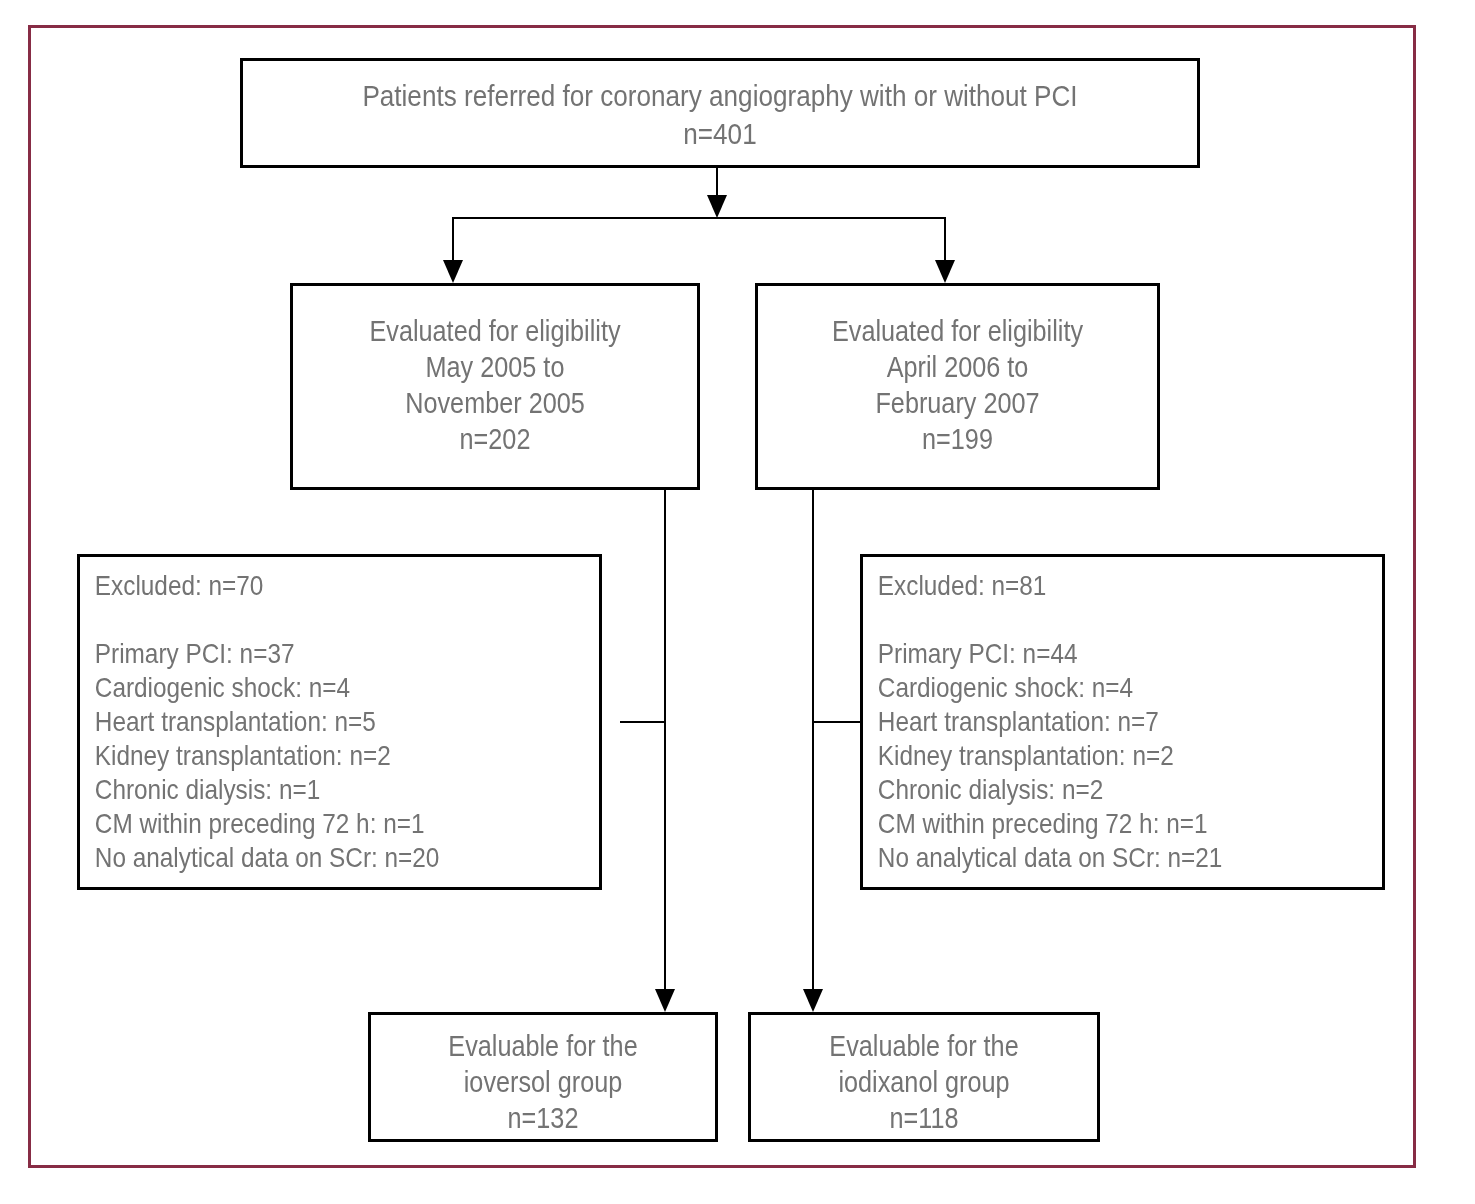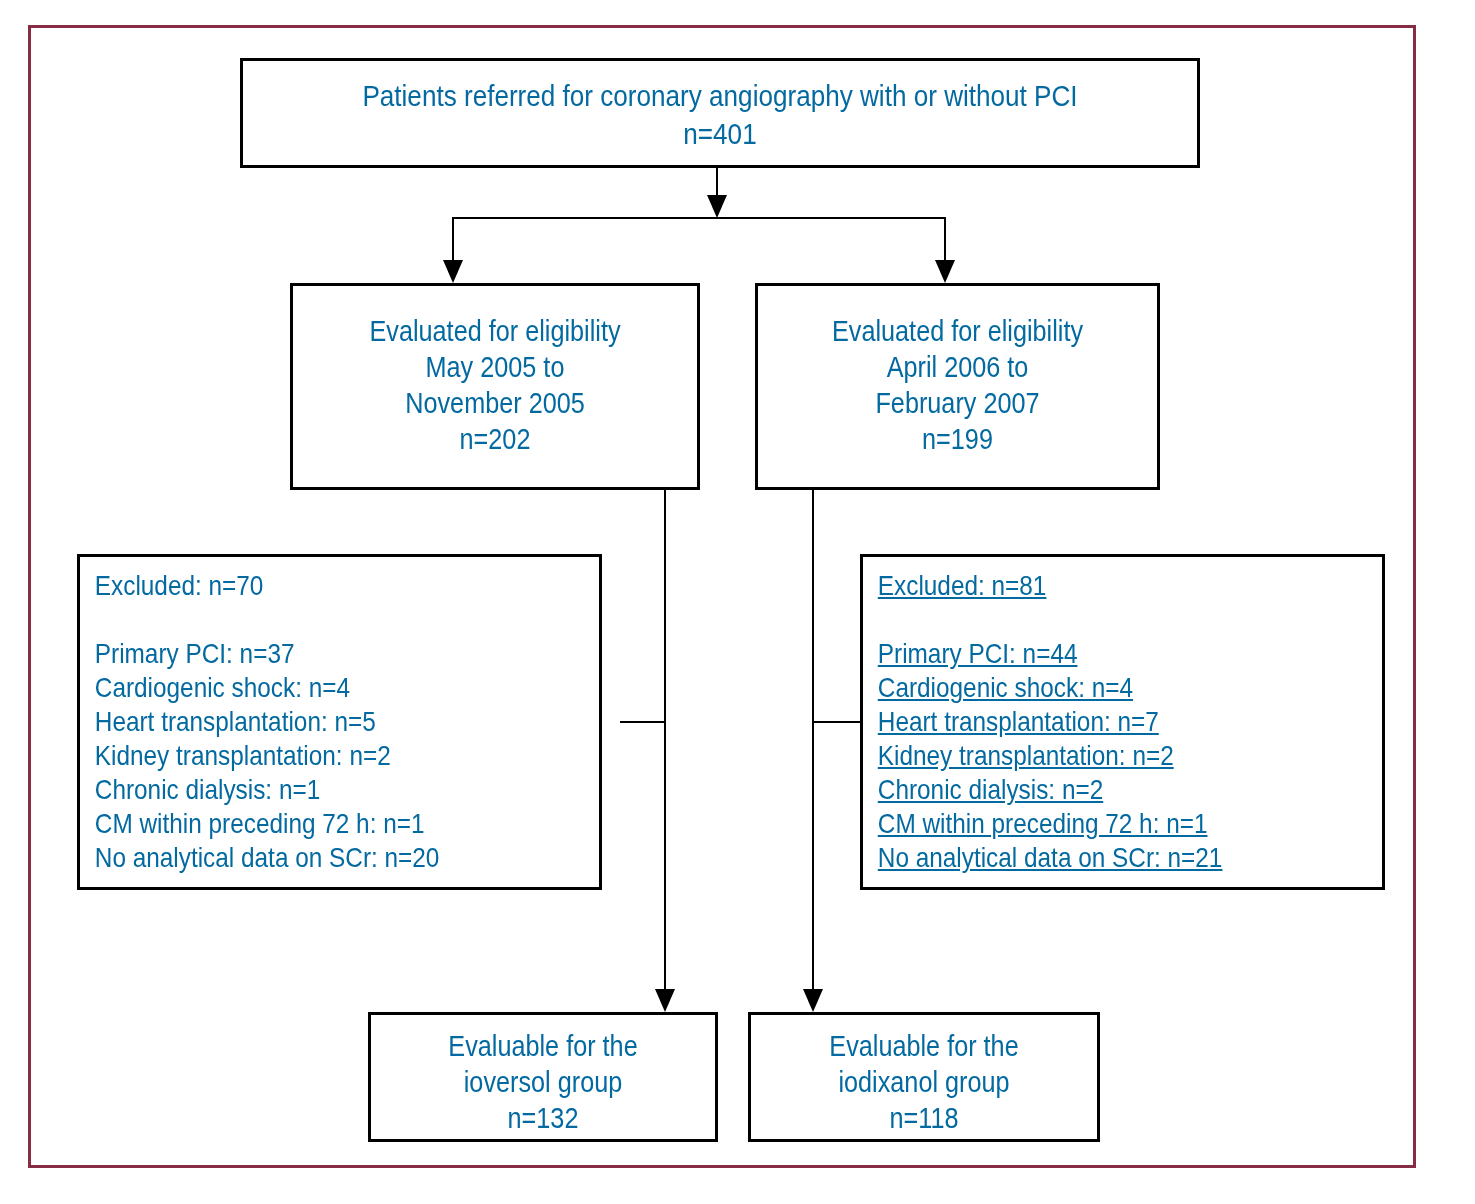--- a/index.html
+++ b/index.html
@@ -22,42 +22,42 @@
     width: 1388px;
     height: 1143px;
     border: 3px solid #872c45;
     box-sizing: border-box;
   }
   .box {
     position: absolute;
     border: 3px solid #000000;
     background: #ffffff;
     box-sizing: border-box;
-    color: #0369a1;
+    color: #737373;
   }
   .txt {
     transform: scaleX(0.87);
   }
   .txt.center {
     transform-origin: 50% 0;
     text-align: center;
   }
   .txt.left {
     transform-origin: 0 0;
     text-align: left;
   }
   .box-top      { left: 240px; top: 58px;  width: 960px; height: 110px; }
   .box-top .txt { padding-top: 16px; font-size: 30px; line-height: 38px; }
 
   .box-elig-l   { left: 290px; top: 283px; width: 410px; height: 207px; }
   .box-elig-r   { left: 755px; top: 283px; width: 405px; height: 207px; }
   .box-elig-l .txt, .box-elig-r .txt { padding-top: 27px; font-size: 29px; line-height: 36px; }
 
   .box-excl-l   { left: 77px;  top: 554px; width: 525px; height: 336px; }
-  .box-excl-r   { left: 860px; top: 554px; width: 525px; height: 336px; text-decoration: underline; }
+  .box-excl-r   { left: 860px; top: 554px; width: 525px; height: 336px; }
   .box-excl-l .txt, .box-excl-r .txt { padding: 12px 0 0 17px; font-size: 28px; line-height: 34px; }
   .spacer { height: 34px; }
 
   .box-eval-l   { left: 368px; top: 1012px; width: 350px; height: 130px; }
   .box-eval-r   { left: 748px; top: 1012px; width: 352px; height: 130px; }
   .box-eval-l .txt, .box-eval-r .txt { padding-top: 13px; font-size: 29px; line-height: 36px; }
 
   .vline, .hline {
     position: absolute;
     background: #000000;

